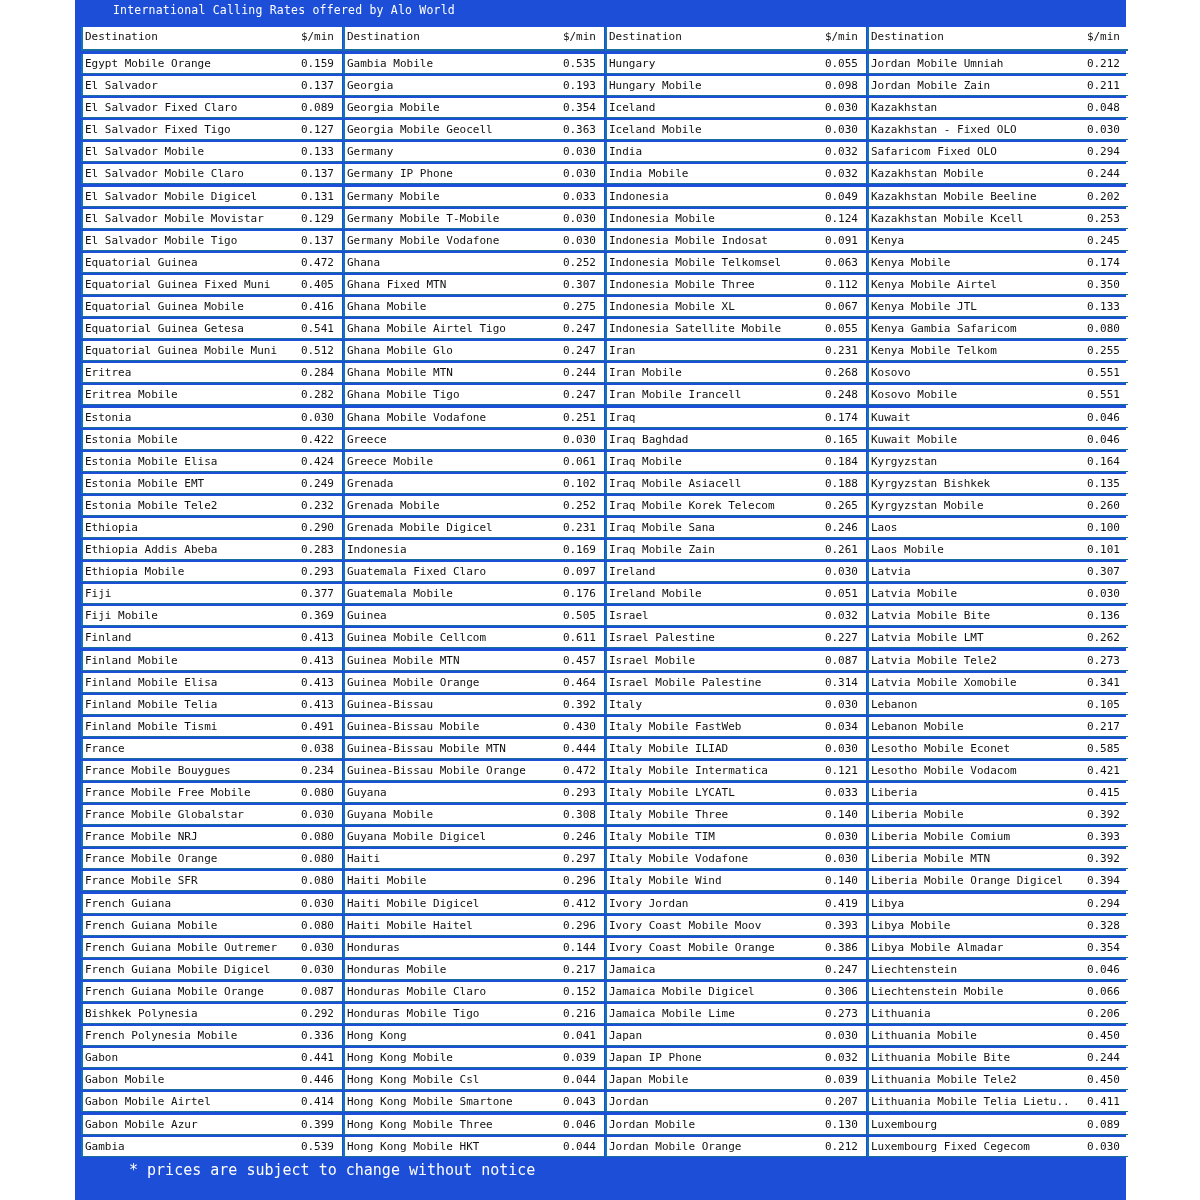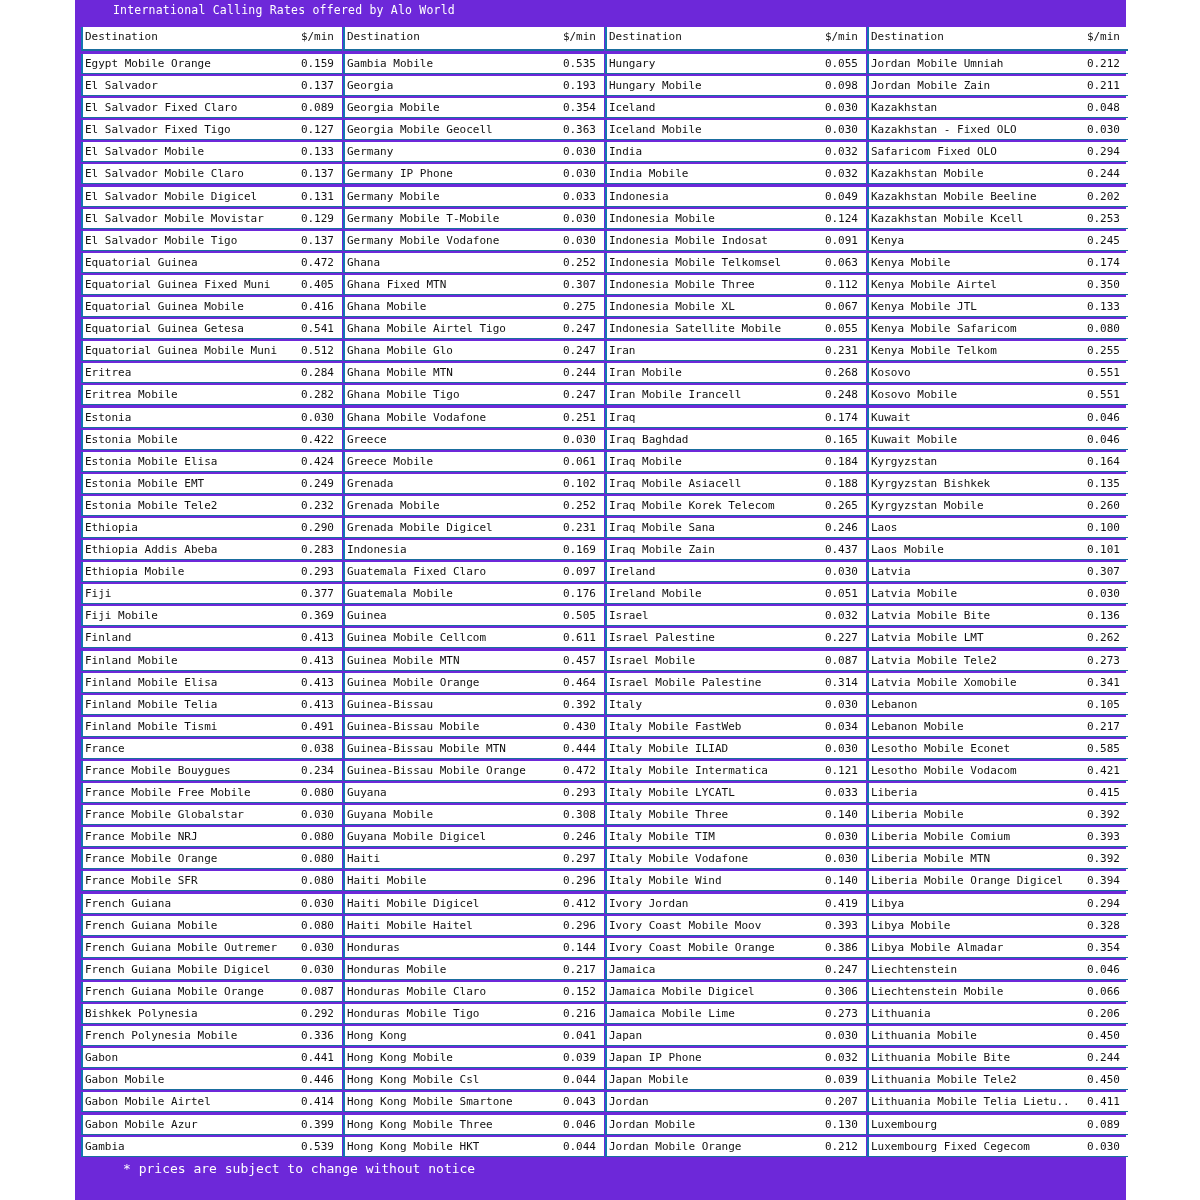--- a/index.html
+++ b/index.html
@@ -1,29 +1,29 @@
 <!DOCTYPE html>
 <html><head>
 <meta charset="utf-8">
 <style>
   html, body { margin: 0; padding: 0; background: #ffffff; }
   body { width: 1200px; height: 1200px; position: relative; overflow: hidden; }
   .sheet {
     position: absolute; left: 75px; top: 0; width: 1051px; height: 1200px;
-    background: #6d28d9;
+    background: #1d4ed8;
     font-family: "DejaVu Sans Mono", "Liberation Mono", monospace;
   }
   .title {
     position: absolute; left: 38px; top: 3px;
     color: #ffffff; font-size: 11.5px; letter-spacing: 0.2px;
     white-space: nowrap;
   }
   .footnote {
-    position: absolute; left: 48px; top: 1161px;
-    color: #ffffff; font-size: 13px; white-space: nowrap;
+    position: absolute; left: 54px; top: 1161px;
+    color: #ffffff; font-size: 15px; white-space: nowrap;
   }
   .grid {
     position: absolute; left: 6px; top: 27px; width: 1045px;
     display: flex; gap: 0;
   }
   .col { width: 262px; flex: 0 0 262px; margin-right: 0px; }
   .col + .col { margin-left: 0; }
   .hdr, .row {
     background: #ffffff;
     display: flex; justify-content: space-between; align-items: center;
@@ -545,21 +545,21 @@
         <div class="row">
           <span class="dest">Iraq Mobile Korek Telecom</span>
           <span class="rate">0.265</span>
         </div>
         <div class="row">
           <span class="dest">Iraq Mobile Sana</span>
           <span class="rate">0.246</span>
         </div>
         <div class="row">
           <span class="dest">Iraq Mobile Zain</span>
-          <span class="rate">0.437</span>
+          <span class="rate">0.261</span>
         </div>
         <div class="row">
           <span class="dest">Ireland</span>
           <span class="rate">0.030</span>
         </div>
         <div class="row">
           <span class="dest">Ireland Mobile</span>
           <span class="rate">0.051</span>
         </div>
         <div class="row">
@@ -710,21 +710,21 @@
         </div>
         <div class="row">
           <span class="dest">Kenya Mobile Airtel</span>
           <span class="rate">0.350</span>
         </div>
         <div class="row">
           <span class="dest">Kenya Mobile JTL</span>
           <span class="rate">0.133</span>
         </div>
         <div class="row">
-          <span class="dest">Kenya Mobile Safaricom</span>
+          <span class="dest">Kenya Gambia Safaricom</span>
           <span class="rate">0.080</span>
         </div>
         <div class="row">
           <span class="dest">Kenya Mobile Telkom</span>
           <span class="rate">0.255</span>
         </div>
         <div class="row">
           <span class="dest">Kosovo</span>
           <span class="rate">0.551</span>
         </div>

